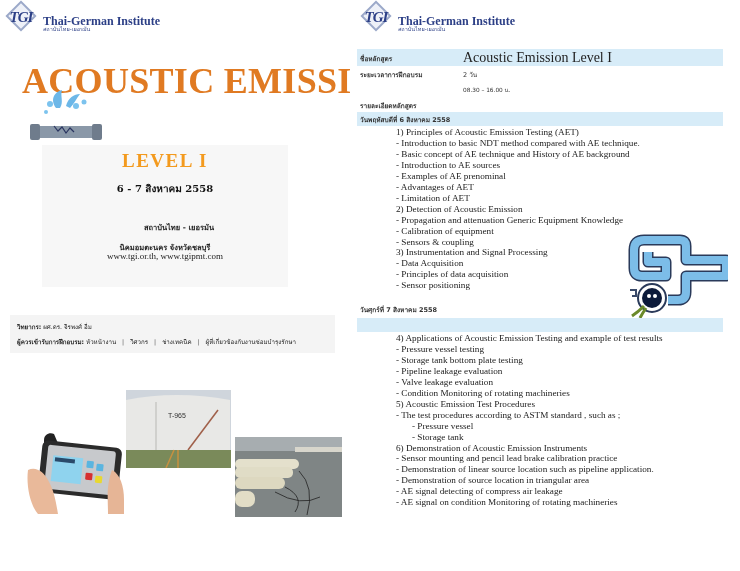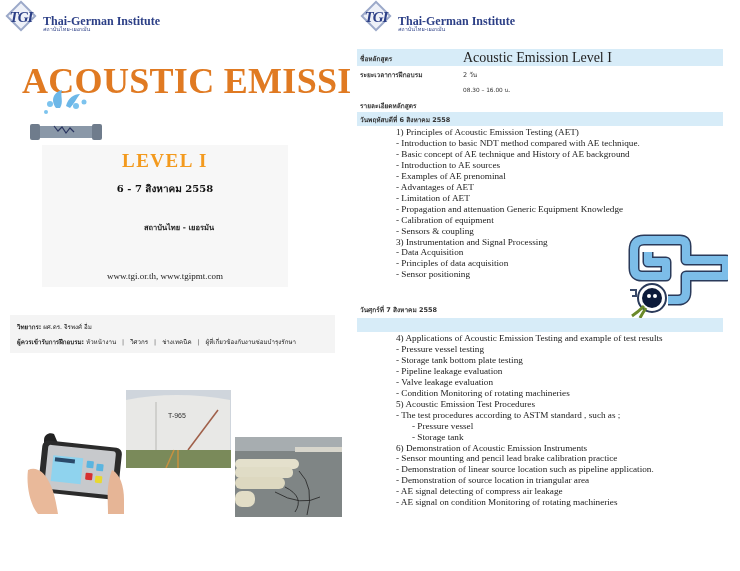--- a/index.html
+++ b/index.html
@@ -22,21 +22,21 @@
   
   .title-main { position: absolute; left: 22px; top: 60px; font-family: "Liberation Serif", serif; font-weight: bold; font-size: 36px; color: #e07a22; letter-spacing: 0.3px; white-space: nowrap; }
 
   .splash { position: absolute; left: 26px; top: 86px; width: 80px; height: 60px; }
 
   .level-box { position: absolute; left: 42px; top: 145px; width: 246px; height: 142px; background: #f7f7f7; }
   .level-title { position: absolute; left: 0; width: 100%; top: 5px; text-align: center; font-family: "Liberation Serif", serif; font-weight: bold; font-size: 19px; color: #f39a1e; letter-spacing: 1.5px; }
   .level-date { position: absolute; left: 0; width: 100%; top: 36px; text-align: center; font-family: "DejaVu Serif", serif; font-weight: bold; font-size: 10px; color: #111; }
   .level-inst { position: absolute; left: 14px; width: 100%; top: 76px; text-align: center; font-family: "DejaVu Sans", sans-serif; font-weight: bold; font-size: 7.5px; color: #222; }
   .level-loc { position: absolute; left: 0; width: 100%; top: 96px; text-align: center; font-family: "DejaVu Sans", sans-serif; font-weight: bold; font-size: 7.5px; color: #222; }
-  .level-web { position: absolute; left: 0; width: 100%; top: 126px; text-align: center; font-family: "Liberation Serif", serif; font-size: 9px; color: #222; }
+  .level-web { position: absolute; left: 0; width: 100%; top: 106px; text-align: center; font-family: "Liberation Serif", serif; font-size: 9px; color: #222; }
 
   .info-box { position: absolute; left: 10px; top: 315px; width: 325px; height: 38px; background: #f4f4f4; padding: 4px 7px; font-family: "DejaVu Sans", sans-serif; font-size: 6.2px; color: #222; }
   .info-box .row { height: 15px; line-height: 15px; white-space: nowrap; }
   .info-box b { font-weight: bold; }
   .info-box .sep { color: #555; margin: 0 4px; }
 
   
   .photo { position: absolute; overflow: hidden; }
   .photo-device { left: 24px; top: 430px; width: 102px; height: 87px; background: #fff; }
   .photo-tank { left: 126px; top: 390px; width: 105px; height: 78px; background: #c9cfd6; }
@@ -82,20 +82,21 @@
     <rect x="4" y="38" width="10" height="16" rx="2" fill="#6f7c8c"></rect>
     <rect x="14" y="40" width="54" height="12" fill="#8a98a8"></rect>
     <rect x="66" y="38" width="10" height="16" rx="2" fill="#6f7c8c"></rect>
     <path d="M28 40 L32 45 L36 41 L40 47 L44 42 L48 46" stroke="#2a3560" stroke-width="1.2" fill="none"></path>
   </svg>
 
   <div class="level-box">
     <div class="level-title">LEVEL I</div>
     <div class="level-date">6 - 7 สิงหาคม 2558</div>
     <div class="level-inst">สถาบันไทย - เยอรมัน</div>
+    <div class="level-loc">นิคมอมตะนคร จังหวัดชลบุรี</div>
     <div class="level-web">www.tgi.or.th, www.tgipmt.com</div>
   </div>
 
   <div class="info-box">
     <div class="row">
       <b>วิทยากร:</b>
       <span>ผศ.ดร. จิรพงศ์ อิ่ม</span>
     </div>
     <div class="row">
       <b>ผู้ควรเข้ารับการฝึกอบรม:</b>
@@ -174,20 +175,21 @@
   <div class="rp-label" style="left:10px; top:115px;">วันพฤหัสบดีที่ 6 สิงหาคม 2558</div>
 
   <ul class="topics" style="top:127px;">
     <li>1) Principles of Acoustic Emission Testing (AET)</li>
     <li>- Introduction to basic NDT method compared with AE technique.</li>
     <li>- Basic concept of AE technique and History of AE background</li>
     <li>- Introduction to AE sources</li>
     <li>- Examples of AE prenominal</li>
     <li>- Advantages of AET</li>
     <li>- Limitation of AET</li>
+    <li>2) Detection of Acoustic Emission</li>
     <li>- Propagation and attenuation Generic Equipment Knowledge</li>
     <li>- Calibration of equipment</li>
     <li>- Sensors &amp; coupling</li>
     <li>3) Instrumentation and Signal Processing</li>
     <li>- Data Acquisition</li>
     <li>- Principles of data acquisition</li>
     <li>- Sensor positioning</li>
   </ul>
 
   <div class="rp-bar" style="top:318px; height:14px;"></div>

